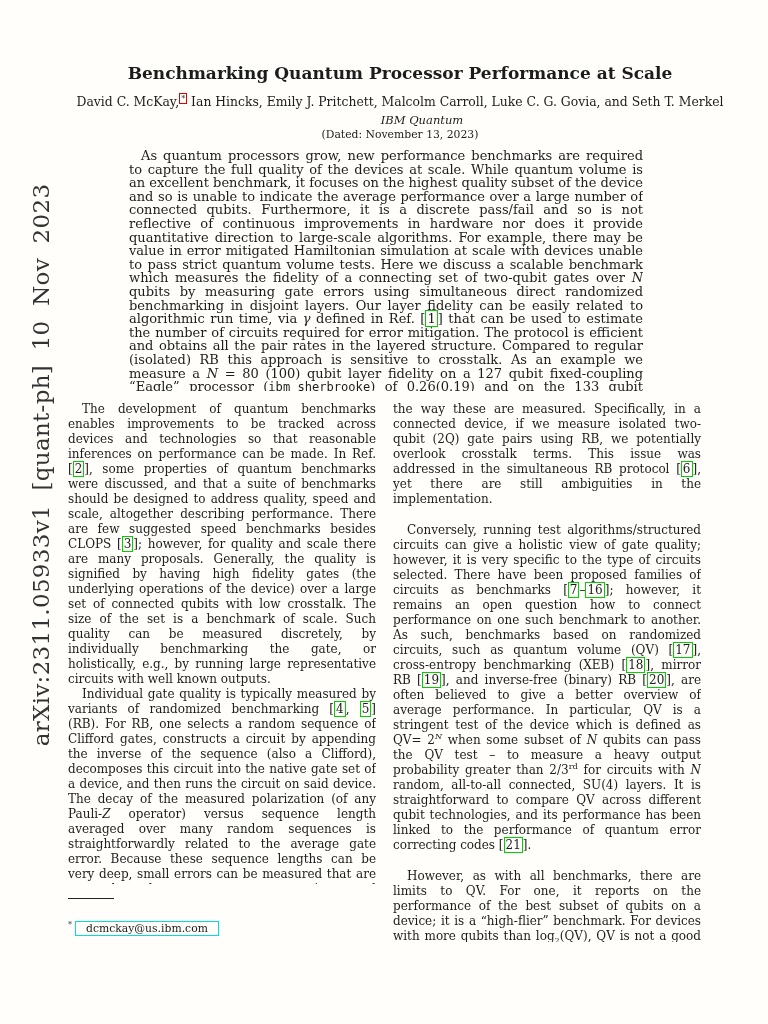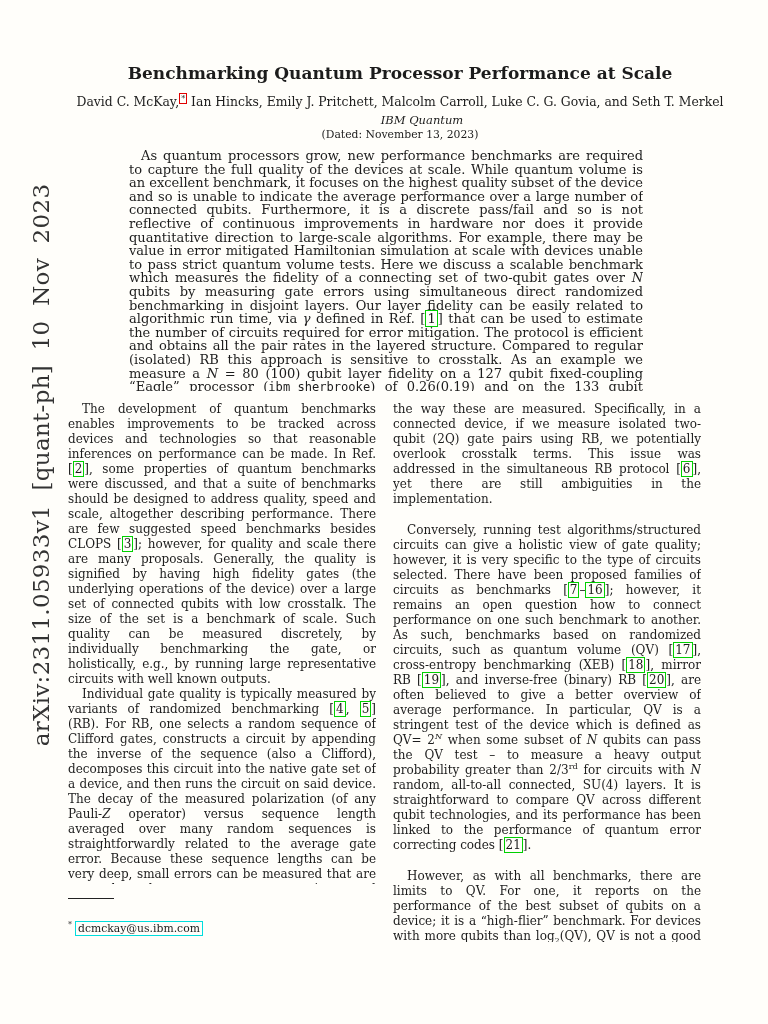--- a/index.html
+++ b/index.html
@@ -27,21 +27,21 @@
   .authors{margin-top:11px;font-size:12.4px;}
   .affiliation{margin-top:4px;font-size:11.5px;font-style:italic;padding-left:44px;}
   .dateline{margin-top:1px;font-size:10.8px;}
 
   
   .cite{border:1px solid var(--cite,#00d000);padding:0 1px;line-height:0;}
   .marker-box{
     border:1px solid var(--marker,#e00000);
     font-size:8px;vertical-align:super;line-height:0;padding:0 1px;
   }
-  .email-box{border:1px solid var(--email,#00dede);padding:0 2px;color:#1c1c1c;text-decoration:none;text-align:center;}
+  .email-box{border:1px solid var(--email,#00dede);padding:0 10px;color:#1c1c1c;text-decoration:none;text-align:center;}
   .tt{font-family:"DejaVu Sans Mono","Liberation Mono",monospace;font-size:93%;}
   sup{font-size:68%;line-height:0;}
   sub{font-size:68%;line-height:0;}
 
   
   .abstract{
     position:absolute;left:129px;top:149px;width:514px;height:242px;
     overflow:hidden;text-align:justify;
     font-size:13px;line-height:13.6px;
   }

